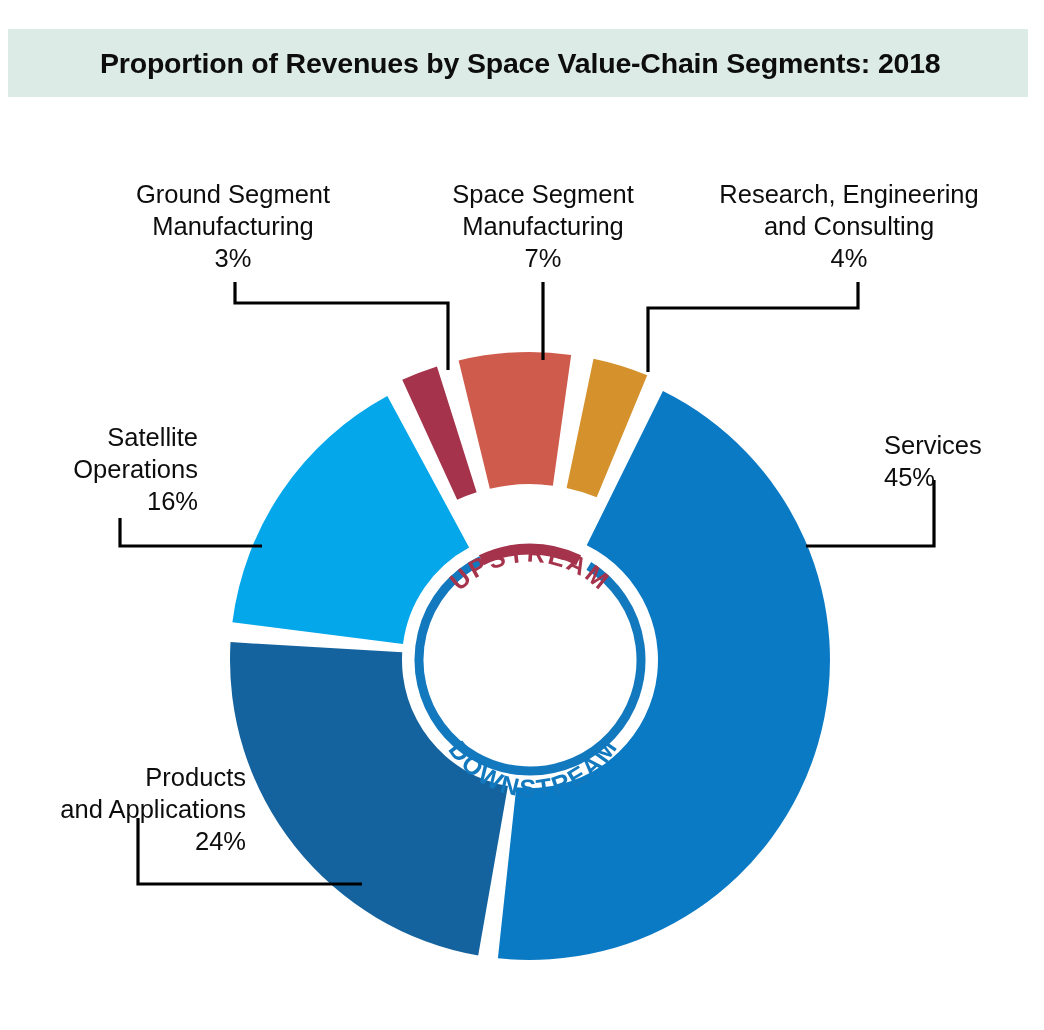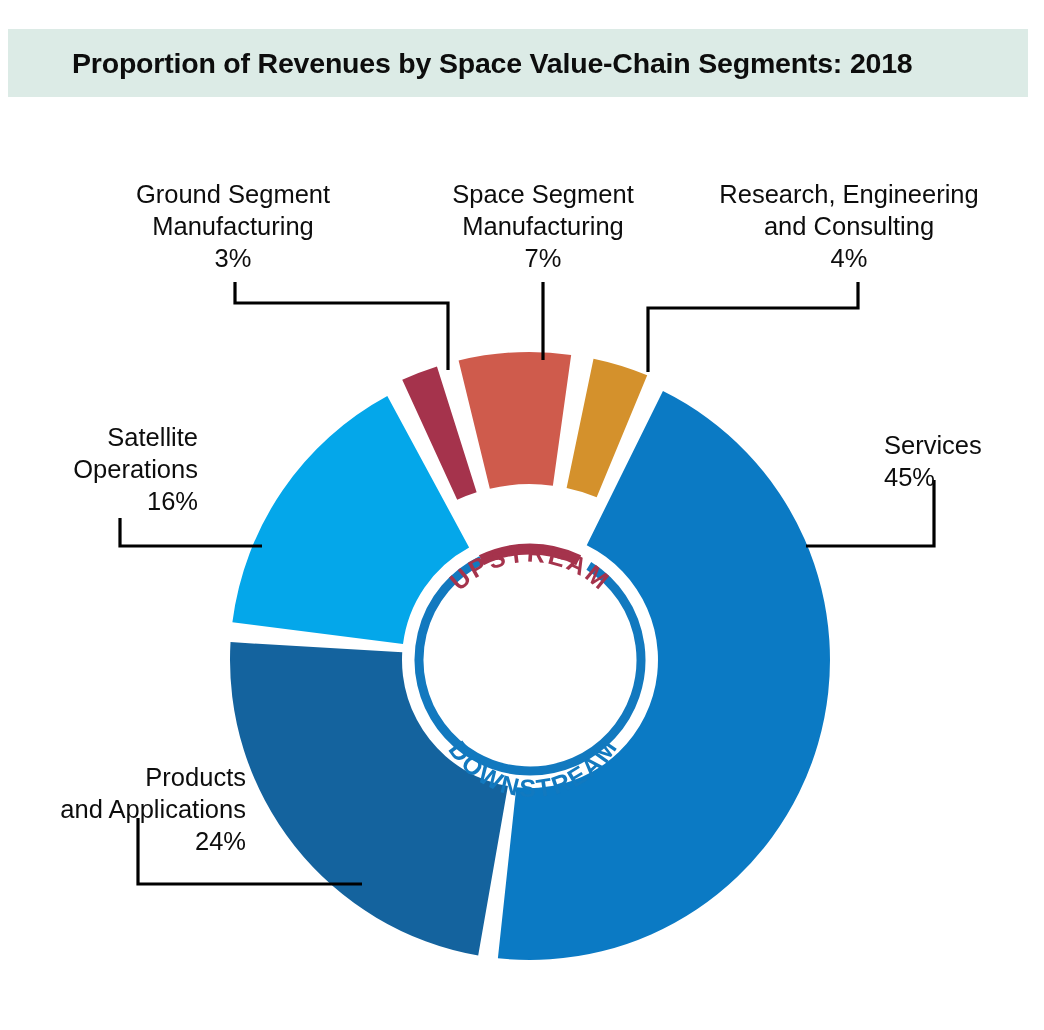--- a/index.html
+++ b/index.html
@@ -30,21 +30,21 @@
     background: #dcebe6;
     display: flex;
     align-items: center;
     box-sizing: border-box;
   }
   #title-text {
     font-size: 28.5px;
     font-weight: bold;
     letter-spacing: -0.2px;
     color: #0d0d0d;
-    padding-left: 64px;
+    padding-left: 92px;
     white-space: nowrap;
     font-family: "Liberation Sans", sans-serif;
   }
   #chart-area {
     position: absolute;
     left: 0;
     top: 0;
     width: 1044px;
     height: 1030px;
   }

